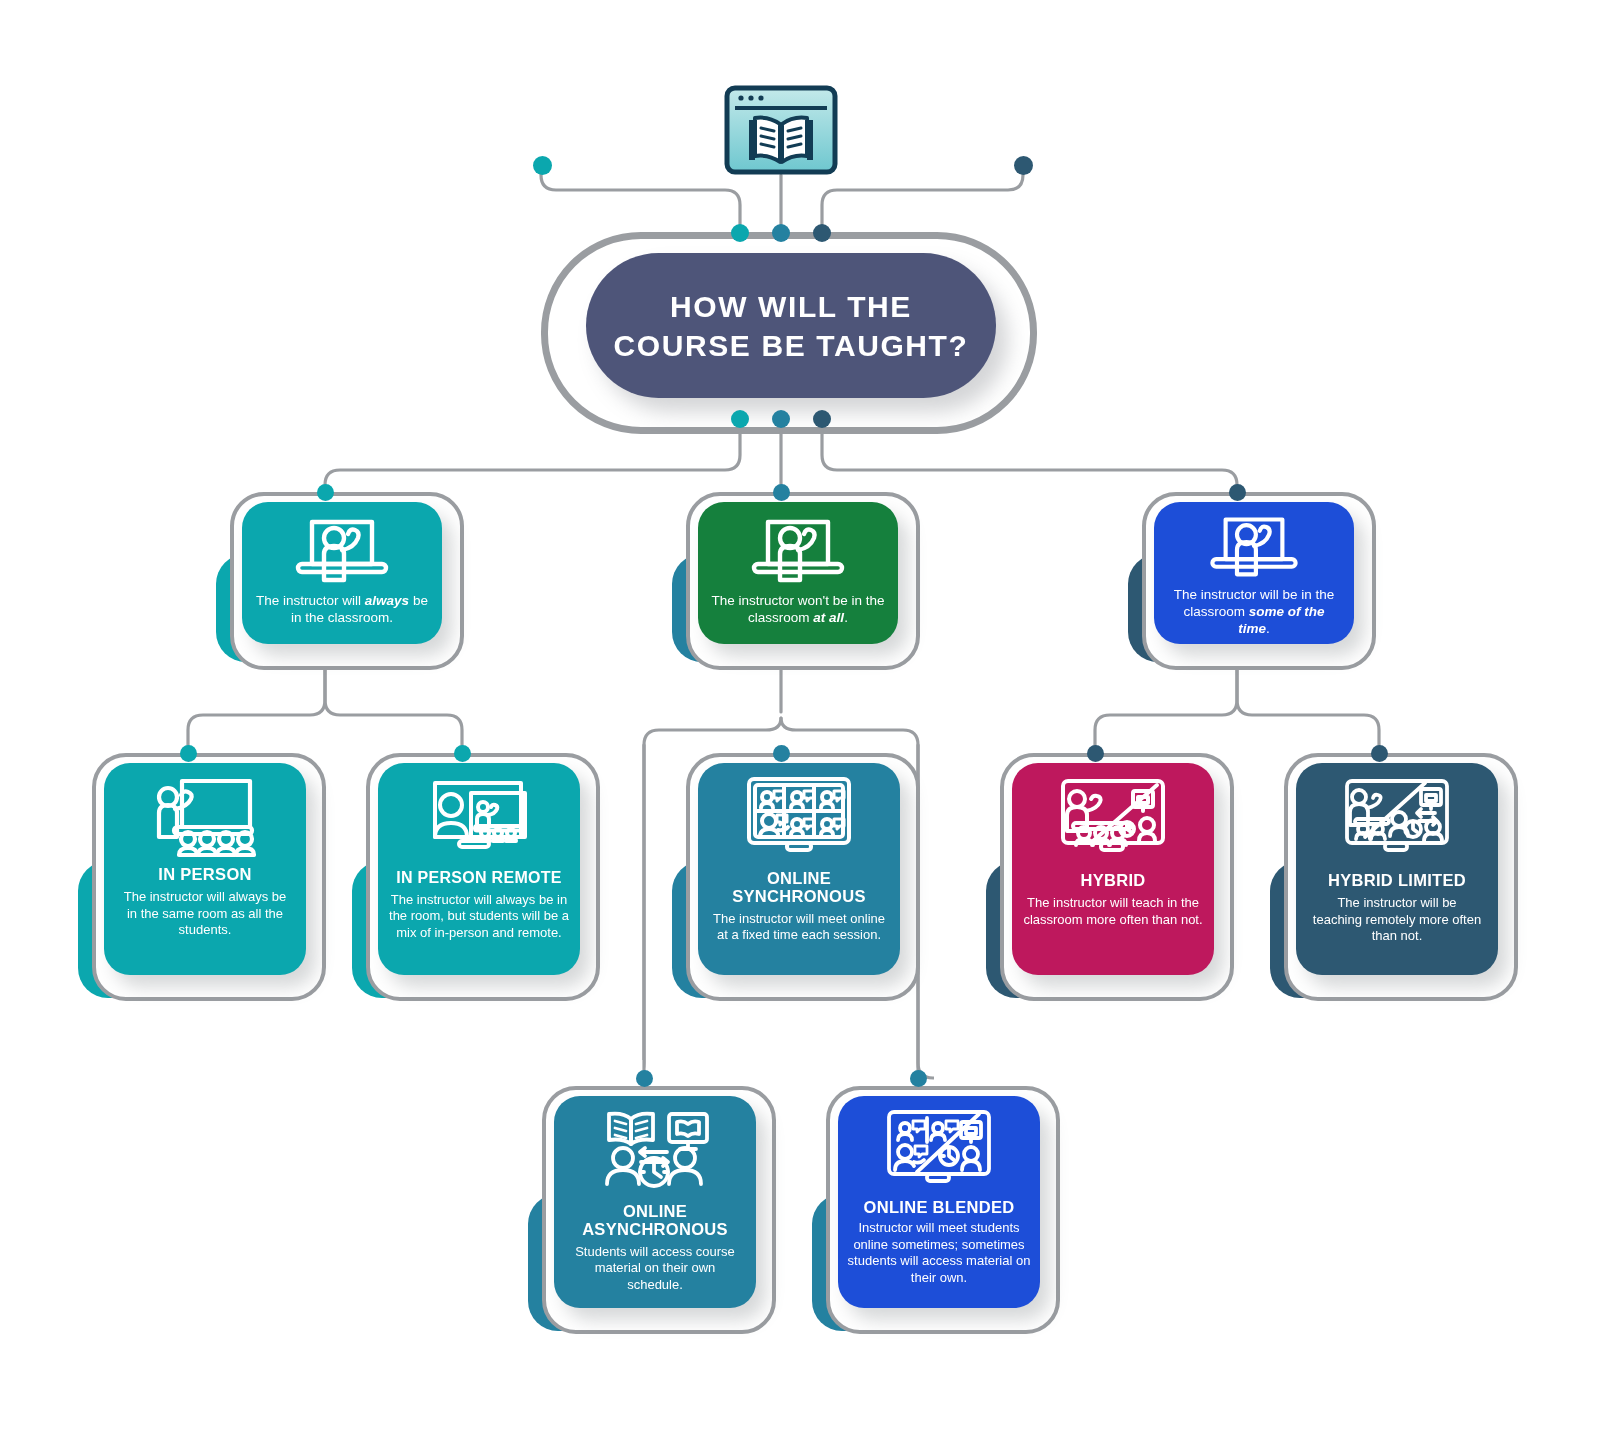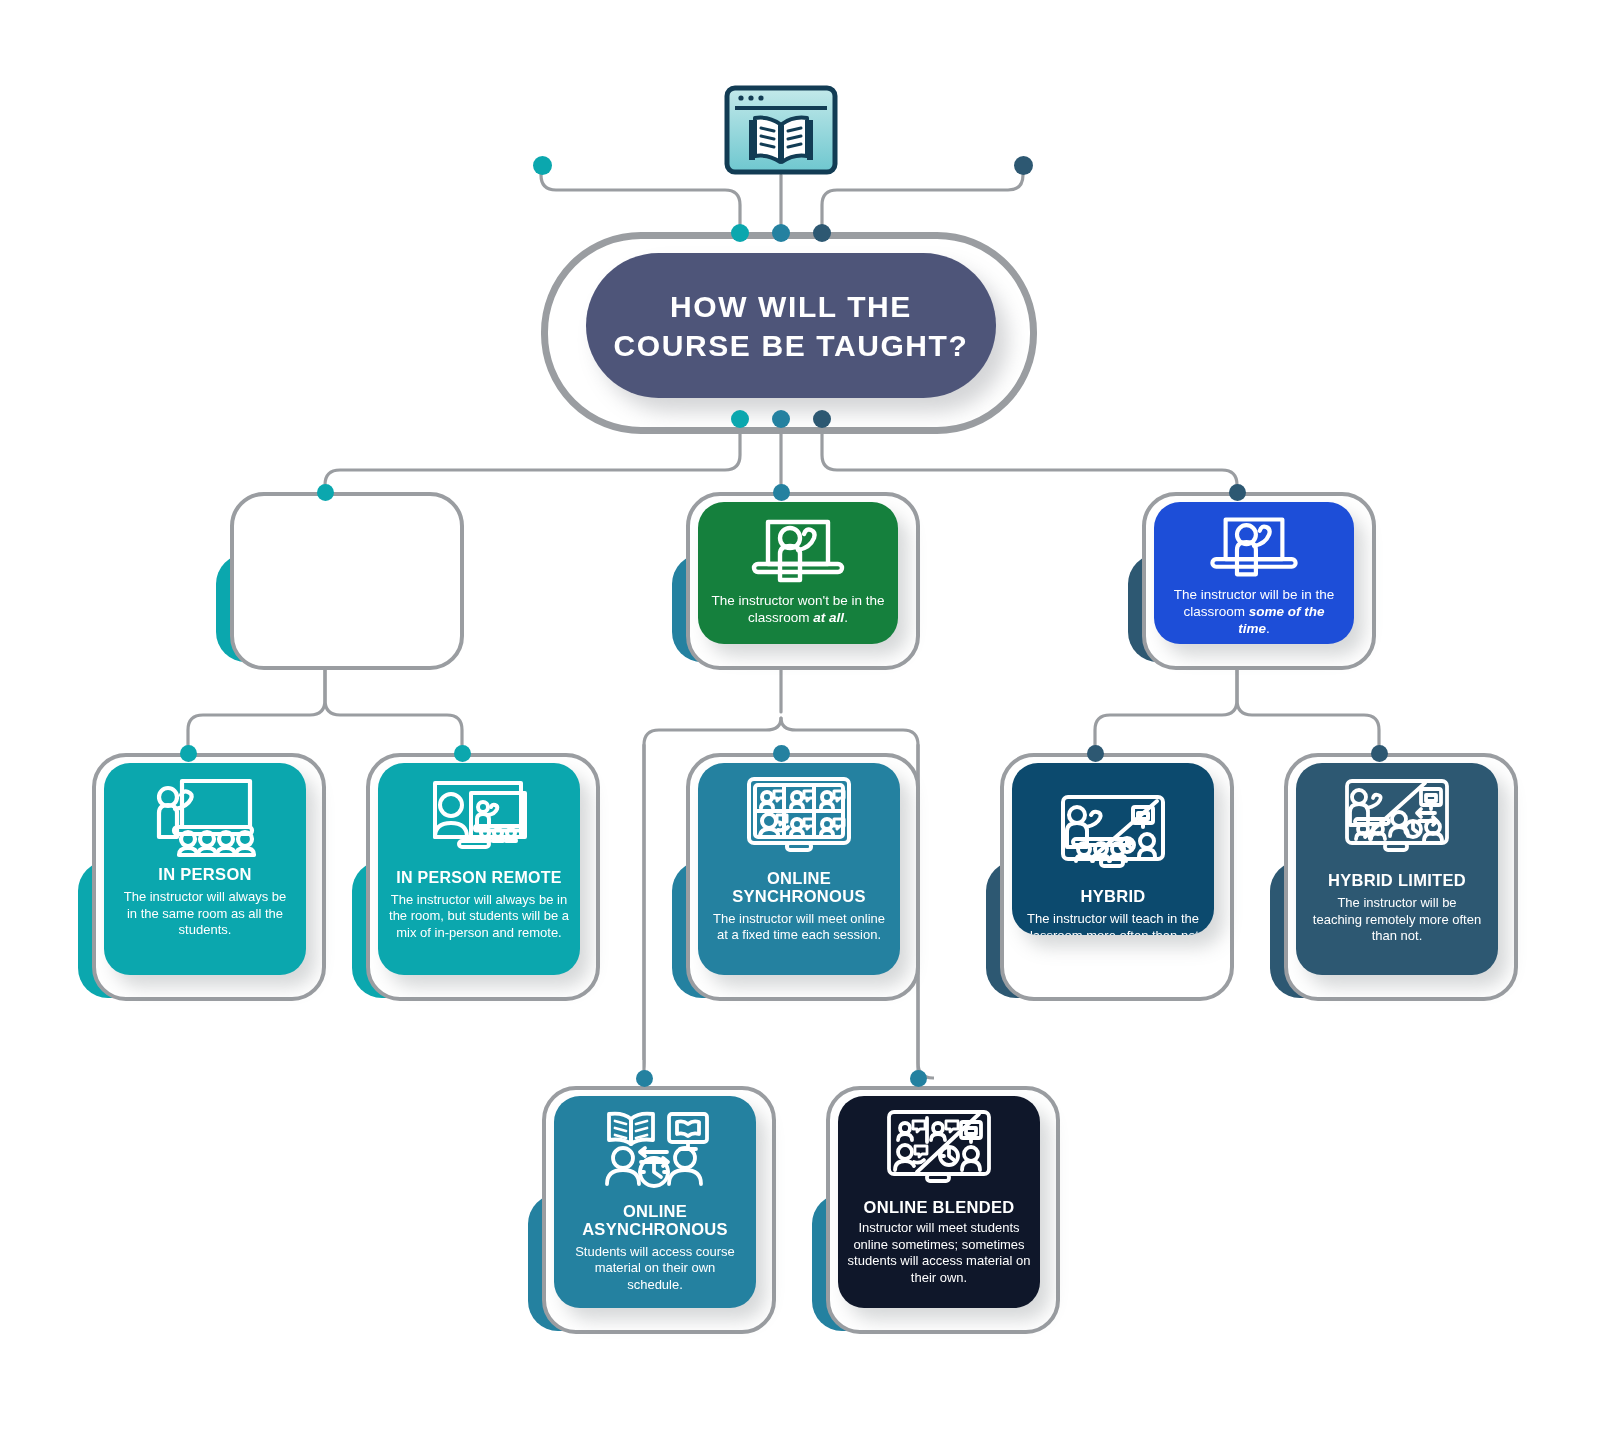--- a/index.html
+++ b/index.html
@@ -120,20 +120,36 @@
   <div class="dot" style="left:772px;top:224px;width:18px;height:18px;background:#2481a0;"></div>
   <div class="dot" style="left:813px;top:224px;width:18px;height:18px;background:#2d5872;"></div>
 
   <div class="dot" style="left:731px;top:410px;width:18px;height:18px;background:#0ba7ae;"></div>
   <div class="dot" style="left:772px;top:410px;width:18px;height:18px;background:#2481a0;"></div>
   <div class="dot" style="left:813px;top:410px;width:18px;height:18px;background:#2d5872;"></div>
 
   <div class="node" style="left:216px;top:492px;width:240px;height:170px;">
     <div class="shelf" style="left:0;top:62px;width:224px;height:108px;background:#0ba7ae;"></div>
     <div class="frame" style="left:14px;top:0;width:226px;height:170px;"></div>
+    <div class="card" style="left:26px;top:10px;width:200px;height:142px;background:#0ba7ae;padding-top:10px;">
+      <span class="icon">
+        <svg width="104" height="74" viewBox="0 0 104 74">
+          <g fill="none" stroke="#fff" stroke-width="4.4" stroke-linejoin="round" stroke-linecap="round">
+            <path d="M22 10 H82 V52 H22 Z"></path>
+            <rect x="8" y="52" width="88" height="8" rx="4"></rect>
+            <circle cx="44" cy="26" r="10"></circle>
+            <path d="M34 42 q0-8 10-8 q10 0 10 8 V68 H34 Z"></path>
+            <path d="M52 38 q12-2 16-12 q2-6-3-8 q-5-2-7 4"></path>
+          </g>
+        </svg>
+      </span>
+      <div class="body" style="font-size:13.5px;padding:2px 12px 0;">
+        <span>The instructor will </span><i>always</i><span> be in the classroom.</span>
+      </div>
+    </div>
   </div>
   <div class="dot" style="left:317px;top:484px;width:17px;height:17px;background:#0ba7ae;"></div>
 
   <div class="node" style="left:672px;top:492px;width:240px;height:170px;">
     <div class="shelf" style="left:0;top:62px;width:224px;height:108px;background:#2481a0;"></div>
     <div class="frame" style="left:14px;top:0;width:226px;height:170px;"></div>
     <div class="card" style="left:26px;top:10px;width:200px;height:142px;background:#15803d;padding-top:10px;">
       <span class="icon">
         <svg width="104" height="74" viewBox="0 0 104 74">
           <g fill="none" stroke="#fff" stroke-width="4.4" stroke-linejoin="round" stroke-linecap="round">
@@ -275,21 +291,21 @@
         <span>ONLINE</span><br><span>SYNCHRONOUS</span>
       </div>
       <div class="body" style="font-size:13px;padding:5px 12px 0;">The instructor will meet online at a fixed time each session.</div>
     </div>
   </div>
   <div class="dot" style="left:773px;top:745px;width:17px;height:17px;background:#2481a0;"></div>
 
   <div class="node" style="left:986px;top:753px;width:240px;height:245px;">
     <div class="shelf" style="left:0;top:108px;width:224px;height:137px;background:#2d5872;"></div>
     <div class="frame" style="left:14px;top:0;width:226px;height:240px;"></div>
-    <div class="card" style="left:26px;top:10px;width:202px;height:172px;background:#0c4a6e;padding-top:28px;">
+    <div class="card" style="left:26px;top:10px;width:202px;height:212px;background:#be185d;padding-top:12px;">
       <span class="icon">
         <svg width="112" height="84" viewBox="0 0 112 84">
           <g fill="none" stroke="#fff" stroke-width="4" stroke-linejoin="round" stroke-linecap="round">
             <rect x="6" y="6" width="100" height="62" rx="5"></rect>
             <rect x="44" y="68" width="22" height="7" rx="3"></rect>
             <line x1="100" y1="10" x2="36" y2="66"></line>
             <circle cx="20" cy="24" r="8"></circle>
             <path d="M10 40 q0-8 10-8 q10 0 10 8 V56 H10 Z"></path>
             <path d="M29 36 q11-2 14-9 q2-5-3-6 q-4-1-6 3"></path>
             <rect x="16" y="48" width="58" height="6" rx="3"></rect>
@@ -393,21 +409,21 @@
         <span>ONLINE</span><br><span>ASYNCHRONOUS</span>
       </div>
       <div class="body" style="font-size:13px;padding:5px 12px 0;">Students will access course material on their own schedule.</div>
     </div>
   </div>
   <div class="dot" style="left:636px;top:1070px;width:17px;height:17px;background:#2481a0;"></div>
 
   <div class="node" style="left:812px;top:1086px;width:240px;height:245px;">
     <div class="shelf" style="left:0;top:108px;width:224px;height:137px;background:#2481a0;"></div>
     <div class="frame" style="left:14px;top:0;width:226px;height:240px;"></div>
-    <div class="card" style="left:26px;top:10px;width:202px;height:212px;background:#0f172a;padding-top:12px;">
+    <div class="card" style="left:26px;top:10px;width:202px;height:212px;background:#1d4ed8;padding-top:12px;">
       <span class="icon">
         <svg width="112" height="82" viewBox="0 0 112 82">
           <g fill="none" stroke="#fff" stroke-width="3.8" stroke-linejoin="round" stroke-linecap="round">
             <rect x="6" y="4" width="100" height="62" rx="5"></rect>
             <rect x="44" y="66" width="22" height="7" rx="3"></rect>
             <line x1="96" y1="6" x2="34" y2="64"></line>
             <line x1="44" y1="10" x2="44" y2="34"></line>
             <circle cx="22" cy="20" r="5"></circle>
               <path d="M15 32 q0-6 7-6 q7 0 7 6"></path>
             <path d="M30 13 h12 v8 h-5 l-3 3 v-3 h-4 Z" stroke-width="2.8"></path>

